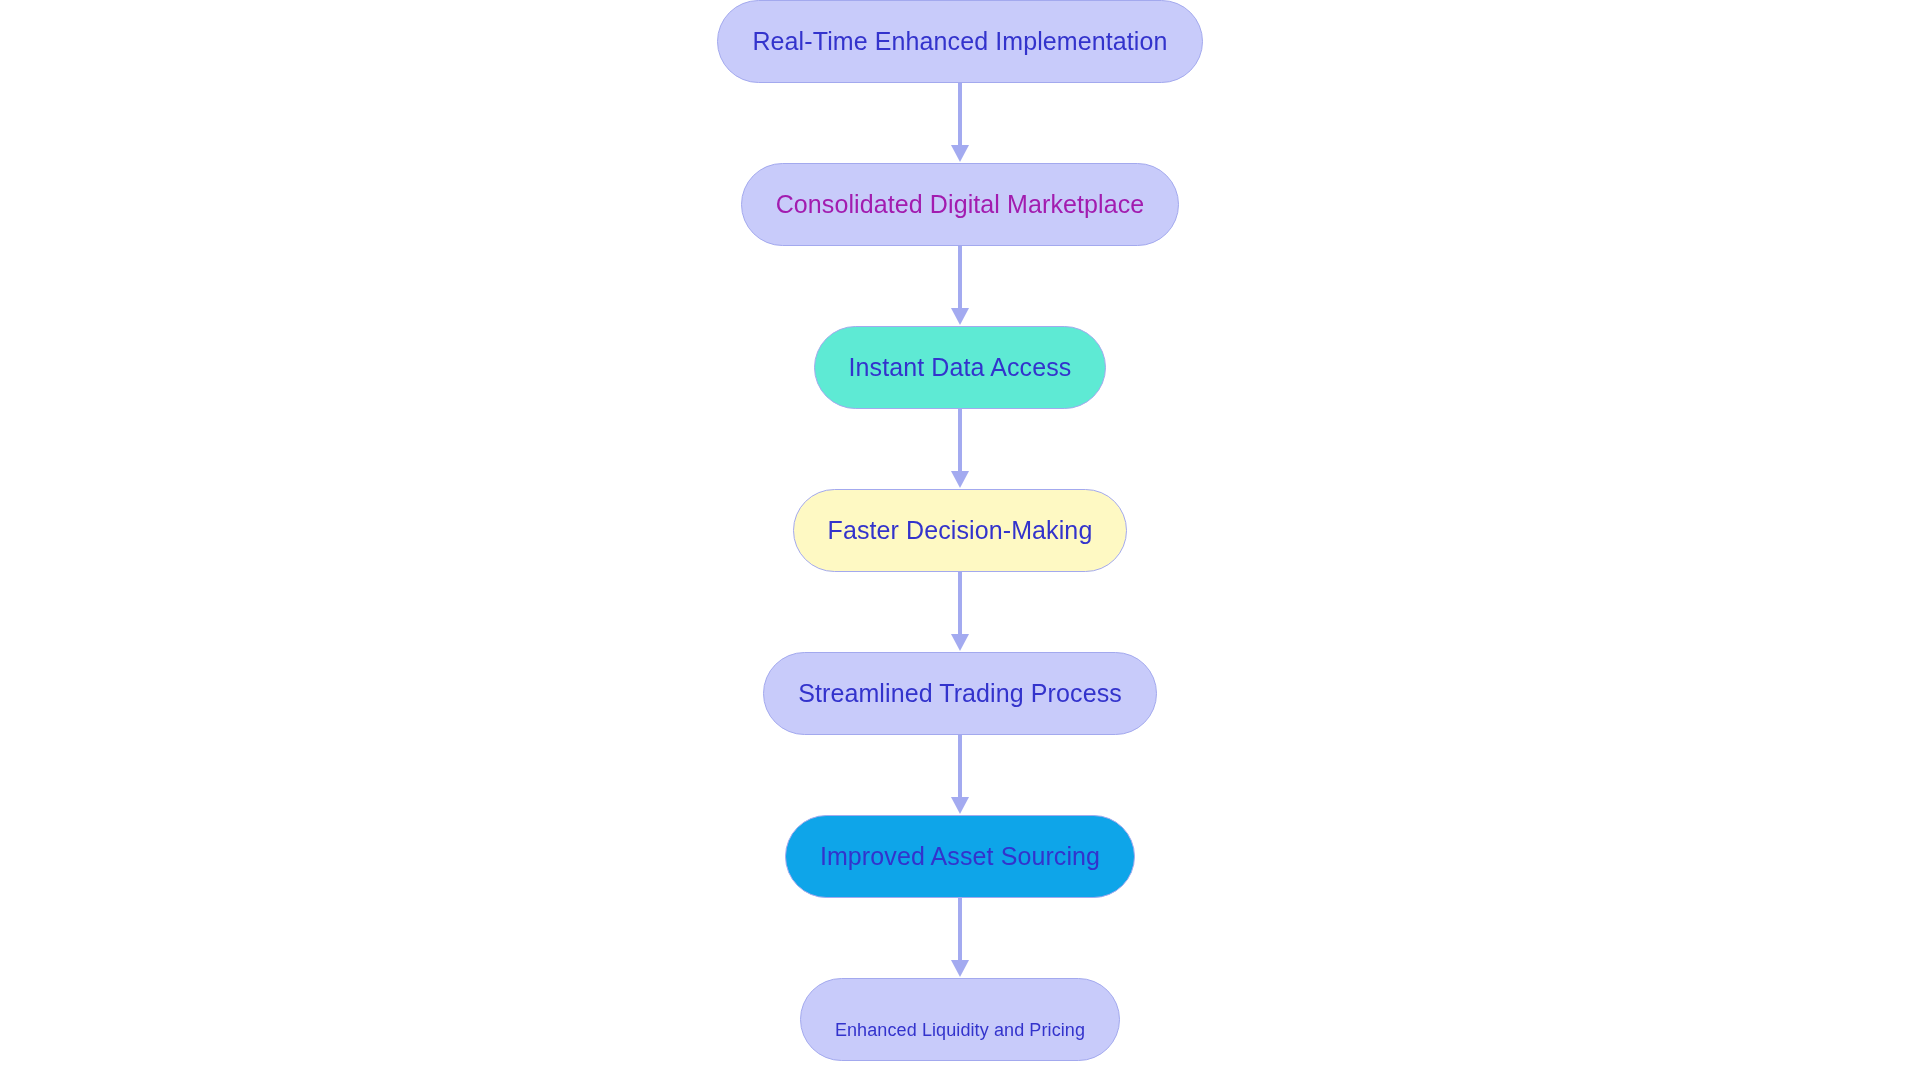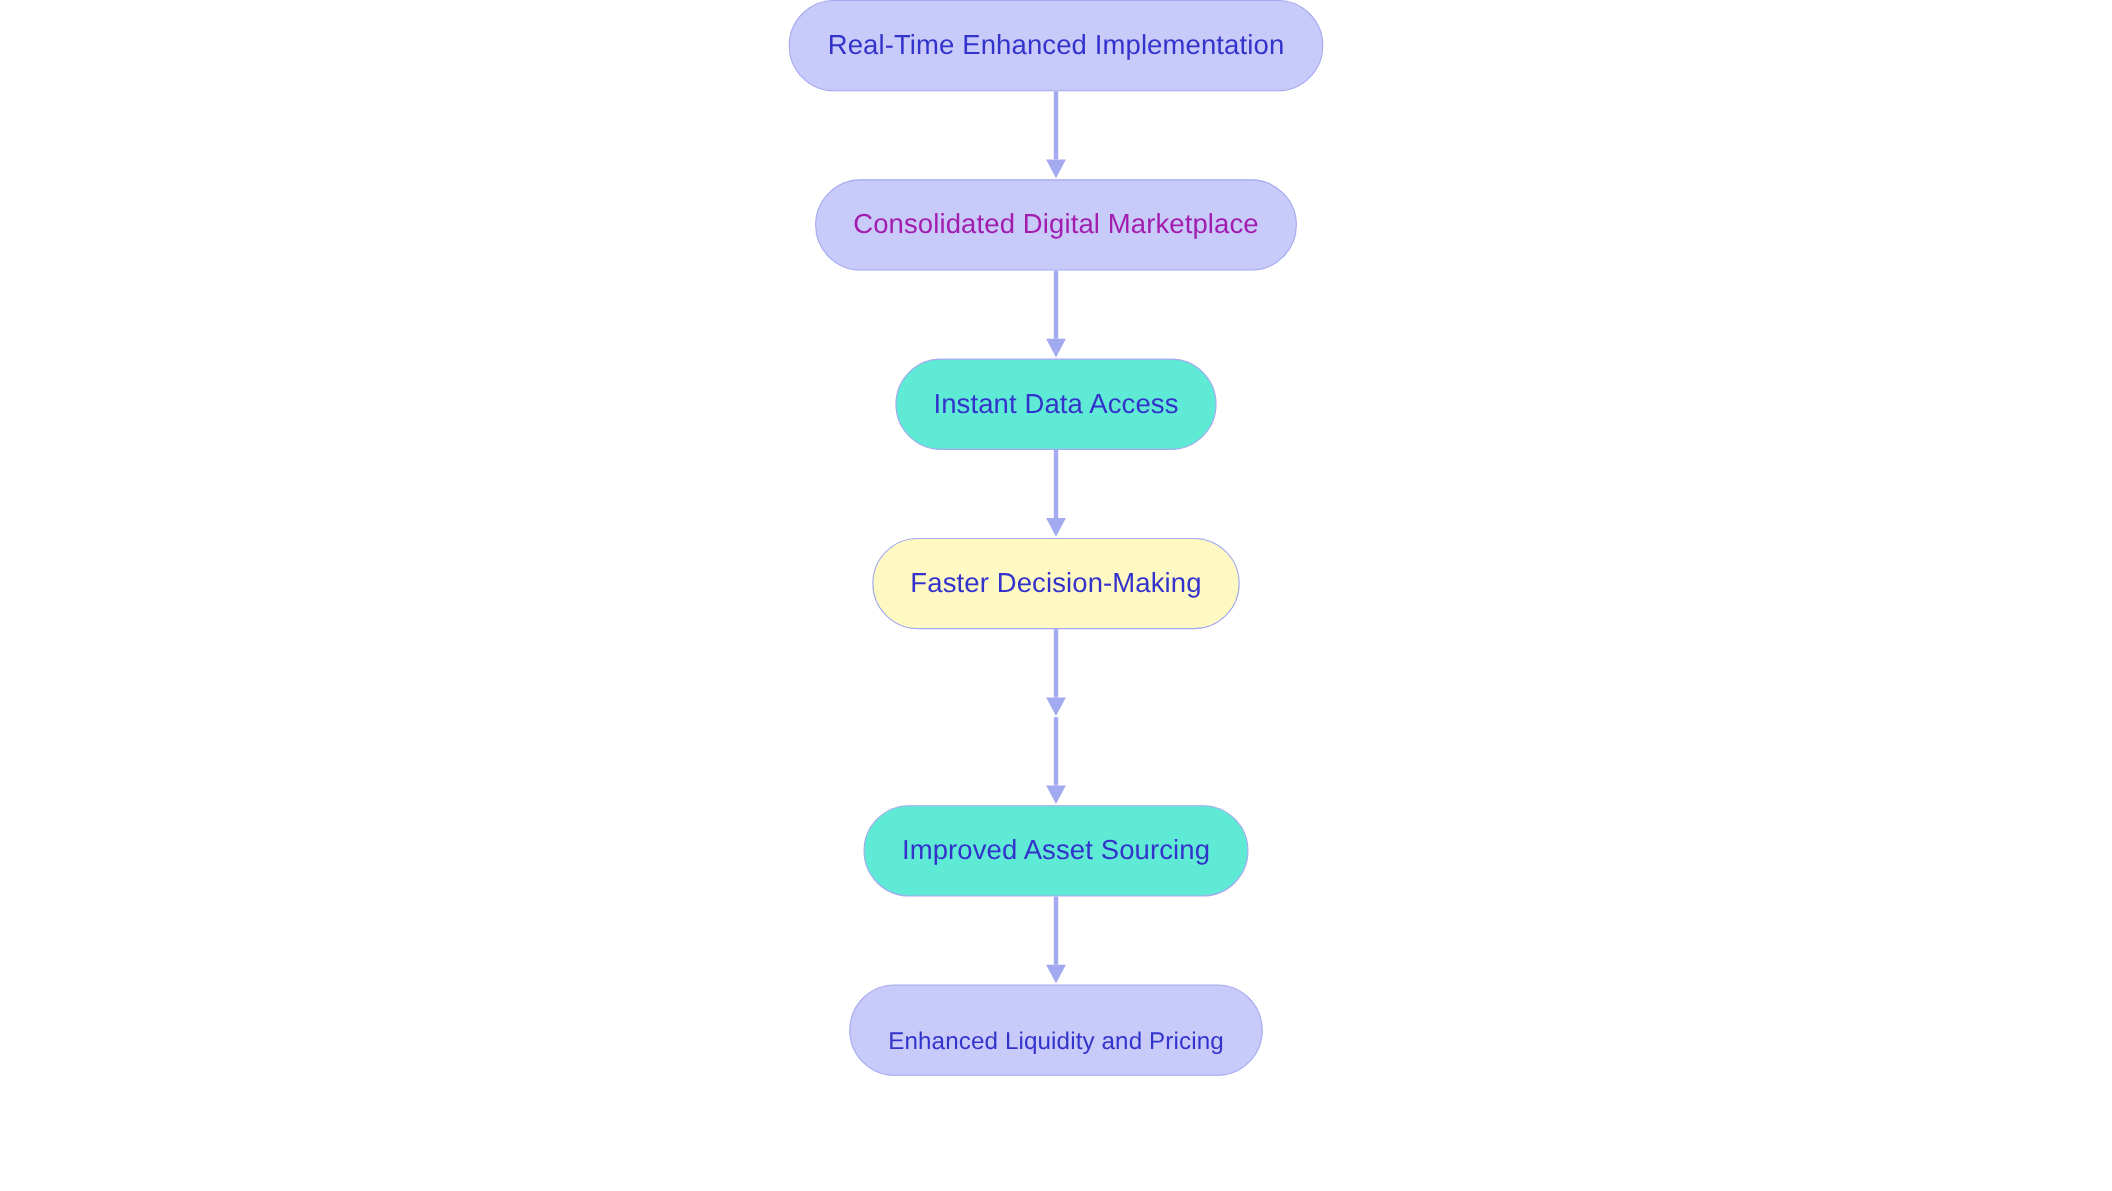--- a/index.html
+++ b/index.html
@@ -136,41 +136,46 @@
       </div>
     </div>
 
     <div class="flow-connector">
       <svg viewBox="0 0 20 80" xmlns="http://www.w3.org/2000/svg" aria-hidden="true">
         <line x1="10" y1="0" x2="10" y2="62" stroke="#a3aaf0" stroke-width="4"></line>
         <polygon points="1,62 19,62 10,79" fill="#a3aaf0"></polygon>
       </svg>
     </div>
 
+    <div class="flow-row">
+      <div class="flow-node" style="background: rgb(200, 203, 250); border-color: rgb(163, 169, 238); color: rgb(51, 51, 204); font-size: 25px;">
+        <span class="flow-node-label" style="color: rgb(51, 51, 204); font-size: 25px;">Streamlined Trading Process</span>
+      </div>
+    </div>
 
     <div class="flow-connector">
       <svg viewBox="0 0 20 80" xmlns="http://www.w3.org/2000/svg" aria-hidden="true">
         <line x1="10" y1="0" x2="10" y2="62" stroke="#a3aaf0" stroke-width="4"></line>
         <polygon points="1,62 19,62 10,79" fill="#a3aaf0"></polygon>
       </svg>
     </div>
 
     <div class="flow-row">
-      <div class="flow-node" style="background: #5eead4; border-color: rgb(163, 169, 238); color: rgb(51, 51, 204); font-size: 25px;">
+      <div class="flow-node" style="background: #0ea5e9; border-color: rgb(163, 169, 238); color: rgb(51, 51, 204); font-size: 25px;">
         <span class="flow-node-label" style="color: rgb(51, 51, 204); font-size: 25px;">Improved Asset Sourcing</span>
       </div>
     </div>
 
     <div class="flow-connector">
       <svg viewBox="0 0 20 80" xmlns="http://www.w3.org/2000/svg" aria-hidden="true">
         <line x1="10" y1="0" x2="10" y2="62" stroke="#a3aaf0" stroke-width="4"></line>
         <polygon points="1,62 19,62 10,79" fill="#a3aaf0"></polygon>
       </svg>
     </div>
 
     <div class="flow-row">
       <div class="flow-node" style="background: rgb(200, 203, 250); border-color: rgb(163, 169, 238); color: rgb(51, 51, 204); font-size: 25px;">
-        <span class="flow-node-label" style="color: rgb(51, 51, 204); font-size: 22px; margin-top: 21px;">Enhanced Liquidity and Pricing</span>
+        <span class="flow-node-label" style="color: rgb(51, 51, 204); font-size: 18px; margin-top: 21px;">Enhanced Liquidity and Pricing</span>
       </div>
     </div>
 
   </div>
 </div>
 
 </body></html>

